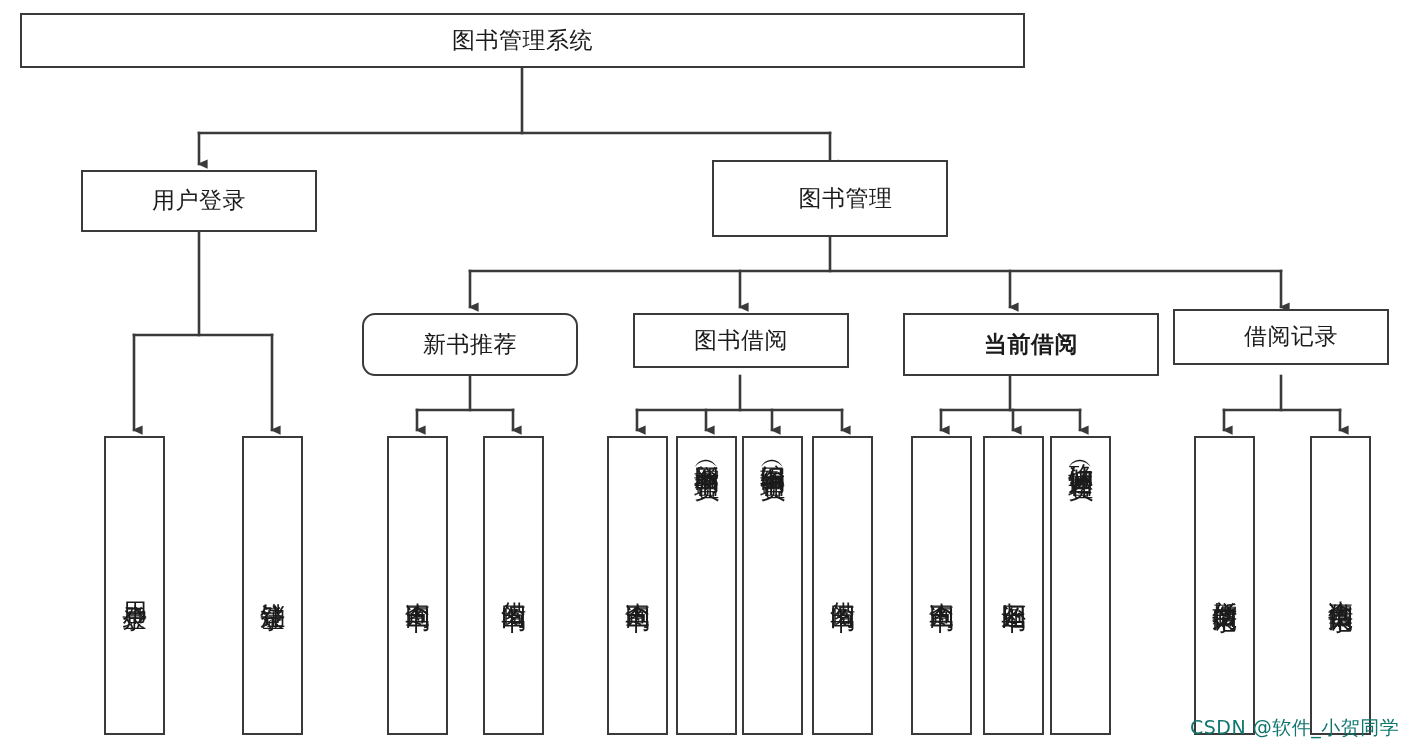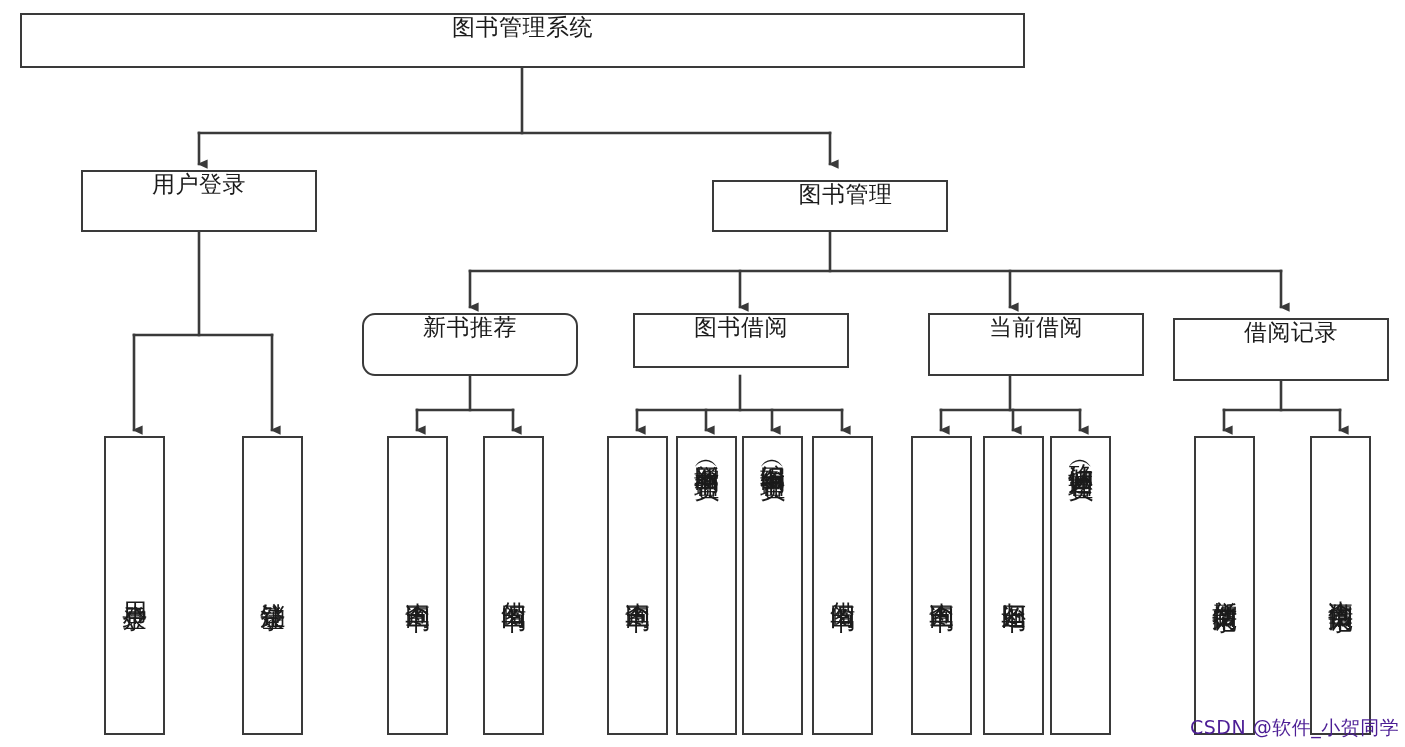--- a/index.html
+++ b/index.html
@@ -24,20 +24,21 @@
     width: 1405px;
     height: 747px;
     pointer-events: none;
   }
   .node {
     position: absolute;
     box-sizing: border-box;
     border: 2.5px solid #3a3a3a;
     background: #ffffff;
     display: flex;
+    align-items: center;
     justify-content: center;
     color: #1b1b1b;
   }
   .node .label {
     display: block;
     text-align: center;
     line-height: 1.12;
     white-space: pre;
   }
   .node.horiz .label {
@@ -57,21 +58,21 @@
     letter-spacing: 2px;
     white-space: nowrap;
   }
   .node.vert.mid {
     align-items: center;
     padding-top: 0;
   }
   .watermark {
     position: absolute;
     font-size: 19px;
-    color: #4c1d95;
+    color: #0f766e;
     letter-spacing: 0.5px;
     white-space: nowrap;
     font-family: "DejaVu Sans", "Liberation Sans", sans-serif;
   }
 </style>
 </head>
 <body>
 
 <div id="canvas">
 
@@ -126,34 +127,34 @@
     </g>
   </svg>
 
   <div class="node horiz" style="left:20px; top:13px; width:1005px; height:55px;">
     <span class="label">图书管理系统</span>
   </div>
 
   <div class="node horiz" style="left:81px; top:170px; width:236px; height:62px;">
     <span class="label">用户登录</span>
   </div>
-  <div class="node horiz" style="left:712px; top:180px; width:236px; height:52px;padding-left:31px;">
+  <div class="node horiz" style="left:712px; top:160px; width:236px; height:77px;padding-left:31px;">
     <span class="label">图书管理</span>
   </div>
 
   <div class="node horiz" style="left:362px; top:313px; width:216px; height:63px;border-radius:13px;">
     <span class="label">新书推荐</span>
   </div>
   <div class="node horiz" style="left:633px; top:313px; width:216px; height:55px;">
     <span class="label">图书借阅</span>
   </div>
-  <div class="node horiz" style="left:928px; top:313px; width:216px; height:63px;">
+  <div class="node horiz" style="left:903px; top:313px; width:256px; height:63px;font-weight:bold;">
     <span class="label">当前借阅</span>
   </div>
-  <div class="node horiz" style="left:1173px; top:318px; width:216px; height:63px;padding-left:20px;">
+  <div class="node horiz" style="left:1173px; top:309px; width:216px; height:56px;padding-left:20px;">
     <span class="label">借阅记录</span>
   </div>
 
   <div class="node vert mid" style="left:104px; top:436px; width:61px; height:299px;">
     <span class="label">用户登录</span>
   </div>
   <div class="node vert mid" style="left:242px; top:436px; width:61px; height:299px;">
     <span class="label">注销登录</span>
   </div>
 

